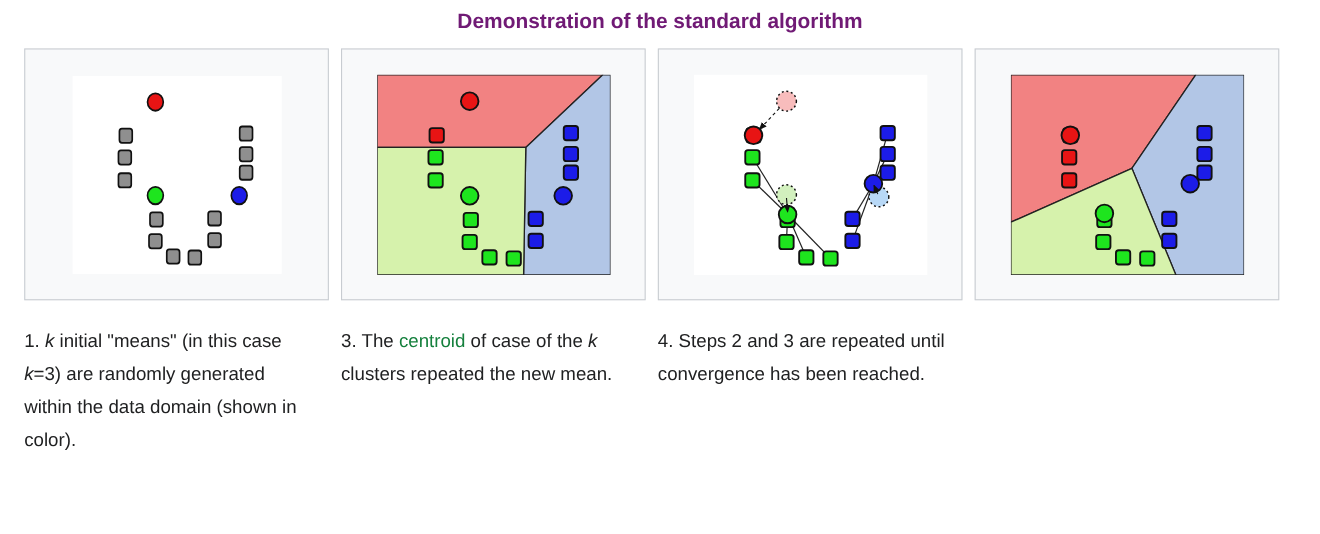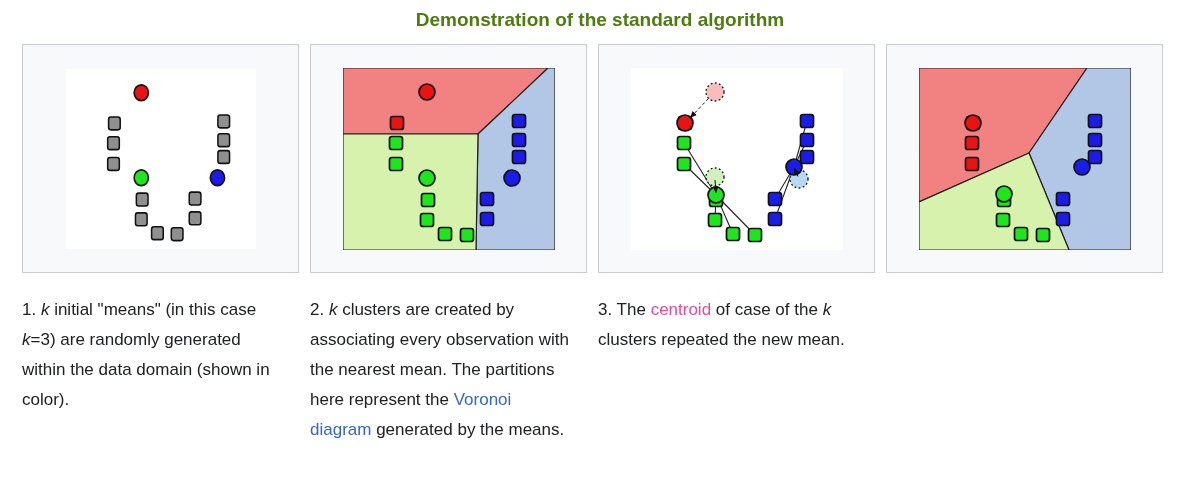--- a/index.html
+++ b/index.html
@@ -1,17 +1,17 @@
 <!DOCTYPE html>
 <html><head>
 <meta charset="utf-8">
 <style>
   html,body{margin:0;padding:0;background:#fff;}
   body{width:1200px;height:485px;font-family:"Liberation Sans","DejaVu Sans",sans-serif;color:#202122;overflow:hidden;}
-  .title{padding-top:9px;text-align:center;font-size:19px;font-weight:bold;line-height:22px;color:#4d7c0f;}
+  .title{padding-top:9px;text-align:center;font-size:19px;font-weight:bold;line-height:22px;color:#701a75;}
   .gallery{display:flex;margin:13px 0 0 22px;gap:11px;}
   .panel{width:277px;height:229px;box-sizing:border-box;border:1px solid #c8ccd1;background:#f8f9fa;display:flex;align-items:center;justify-content:center;}
   svg.fig{background:#ffffff;display:block;}
   .captions{display:flex;margin:22px 0 0 22px;gap:11px;}
   .caption{width:277px;box-sizing:border-box;padding-right:16px;font-size:17px;line-height:30px;color:#202122;}
   .caption i{font-style:italic;}
   a.wlink{color:#3366cc;text-decoration:none;cursor:pointer;}
 </style>
 </head>
 <body>
@@ -140,16 +140,16 @@
           <rect x="137.5" y="144.5" width="13" height="13" rx="2.5" fill="#1c1ce8" stroke="#111111" stroke-width="1.7"></rect>
           <circle cx="54" cy="55" r="8" fill="#e81414" stroke="#111111" stroke-width="1.7"></circle>
           <circle cx="85" cy="126" r="8" fill="#1ee51e" stroke="#111111" stroke-width="1.7"></circle>
           <circle cx="163" cy="99" r="8" fill="#1c1ce8" stroke="#111111" stroke-width="1.7"></circle>
         </svg>
     </div>
   </div>
 
   <div class="captions">
     <div class="caption"><span>1. </span><i>k</i><span> initial "means" (in this case </span><i>k</i><span>=3) are randomly generated within the data domain (shown in color).</span></div>
-    <div class="caption"><span>2. </span><i>k</i><span> clusters are created by associating every observation with the nearest mean. The partitions here represent the </span><a class="wlink" href="#" style="color: rgb(51, 102, 204);">Voronoi diagram</a><span> generated by the means.</span></div>
-    <div class="caption"><span>3. The </span><a class="wlink" href="#" style="color: #ec4899;">centroid</a><span> of case of the </span><i>k</i><span> clusters repeated the new mean.</span></div>
+    <div class="caption"><span>3. The </span><a class="wlink" href="#" style="color: #15803d;">centroid</a><span> of case of the </span><i>k</i><span> clusters repeated the new mean.</span></div>
+    <div class="caption"><span>4. Steps 2 and 3 are repeated until convergence has been reached.</span></div>
   </div>
 </div>
 
 </body></html>

